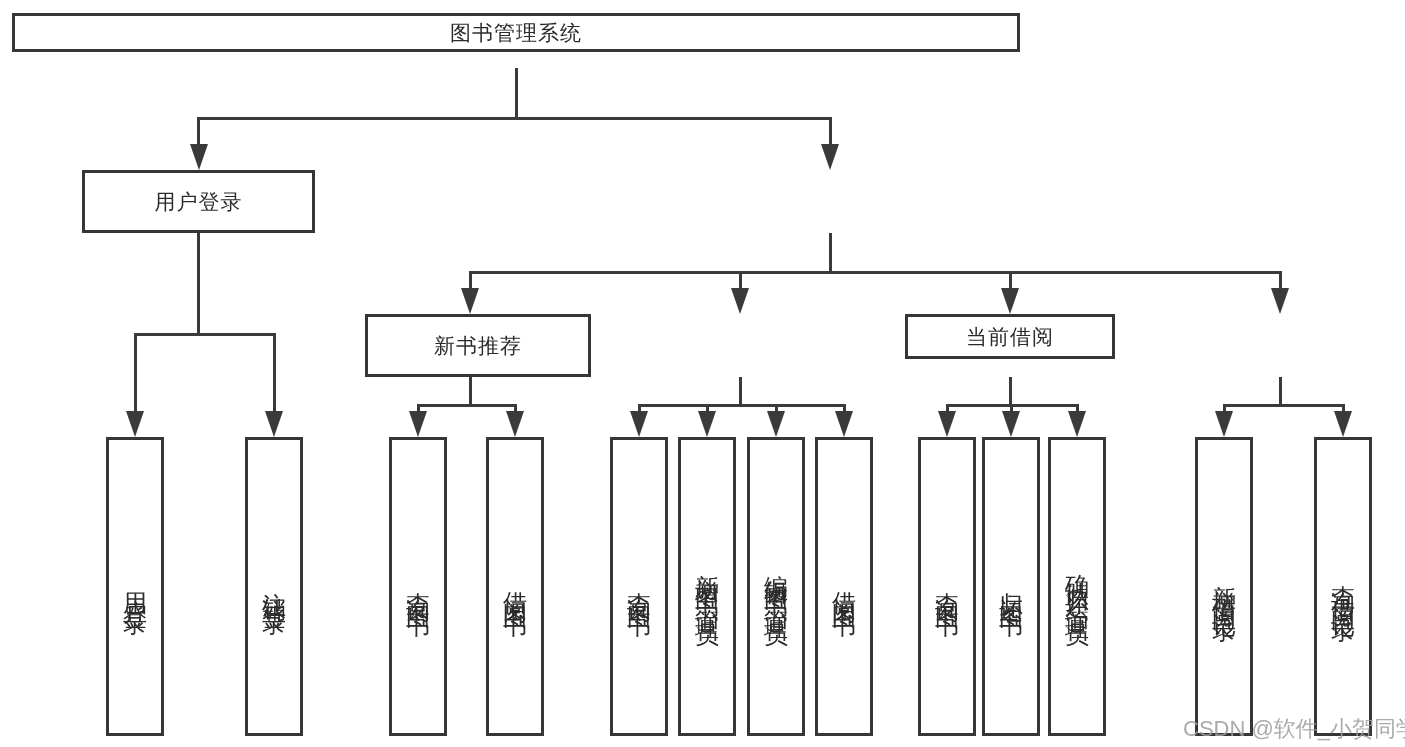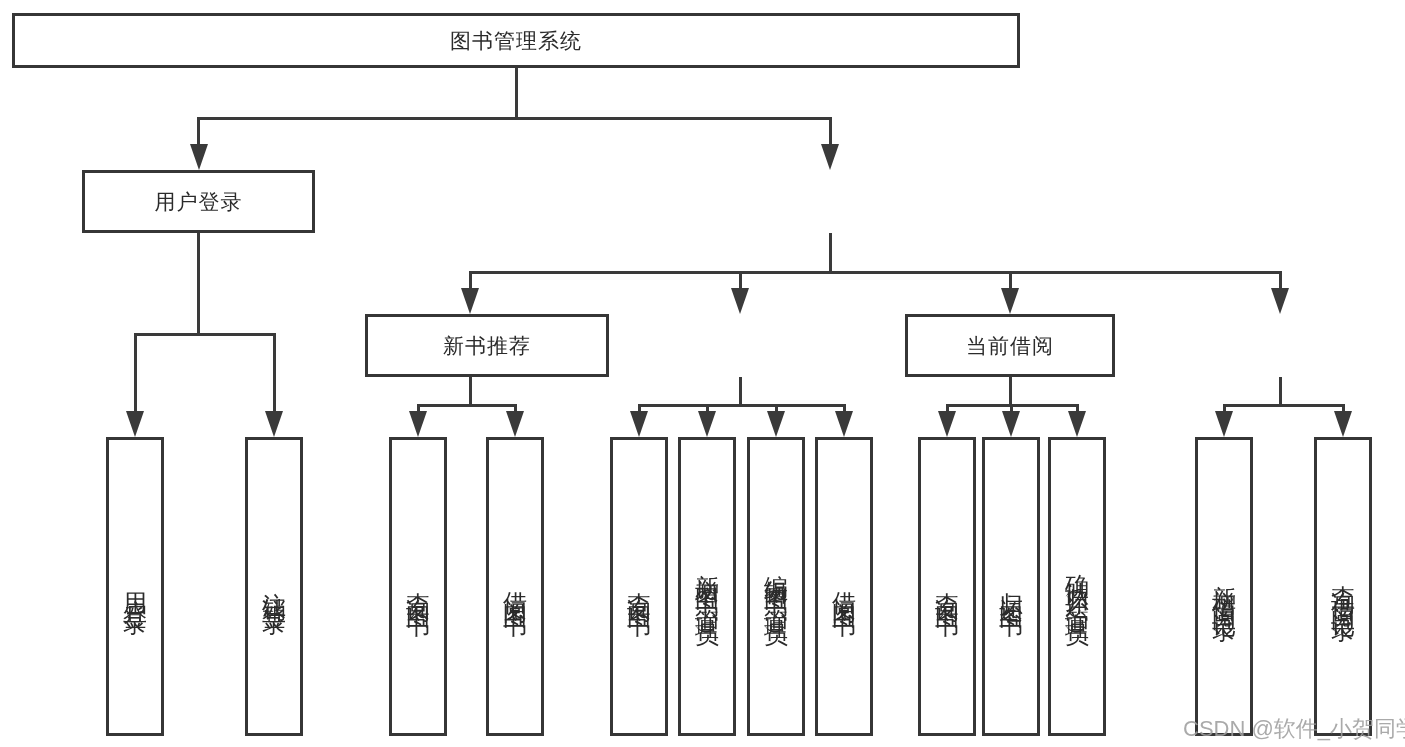--- a/index.html
+++ b/index.html
@@ -25,32 +25,32 @@
   .watermark{
     position:absolute;left:1183px;top:714px;z-index:5;white-space:nowrap;
     font-size:22px;color:rgba(158,158,158,0.88);
   }
 </style>
 </head>
 <body>
 
 <div class="canvas">
 
-  <div class="node" style="left:12px;top:13px;width:1008px;height:55px">
+  <div class="node" style="left:12px;top:13px;width:1008px;height:39px">
     <span>图书管理系统</span>
   </div>
 
   <div class="node" style="left:82px;top:170px;width:233px;height:63px">
     <span>用户登录</span>
   </div>
 
-  <div class="node" style="left:365px;top:314px;width:244px;height:63px">
+  <div class="node" style="left:365px;top:314px;width:226px;height:63px">
     <span>新书推荐</span>
   </div>
-  <div class="node" style="left:905px;top:314px;width:210px;height:63px">
+  <div class="node" style="left:905px;top:314px;width:210px;height:45px">
     <span>当前借阅</span>
   </div>
 
   <div class="node vnode" style="left:106px;top:437px;width:58px;height:299px">
     <span class="vtext">用户登录</span>
   </div>
   <div class="node vnode" style="left:245px;top:437px;width:58px;height:299px">
     <span class="vtext">注销登录</span>
   </div>
   <div class="node vnode" style="left:389px;top:437px;width:58px;height:299px">

